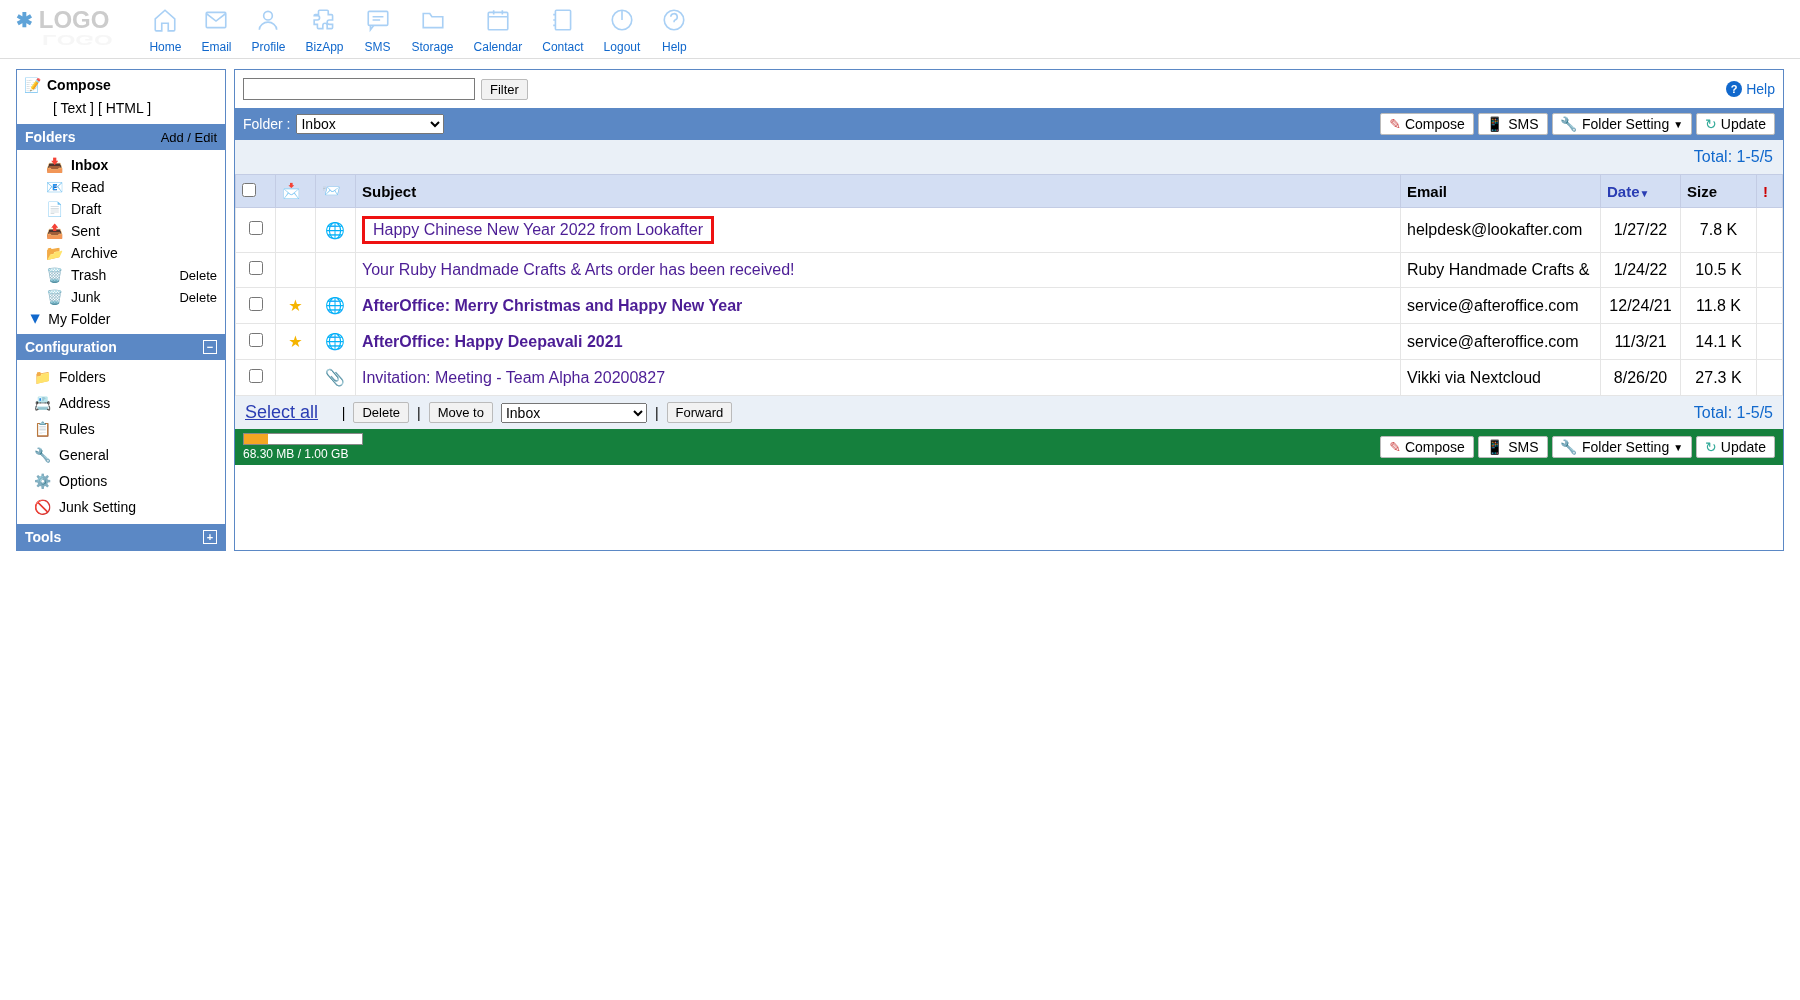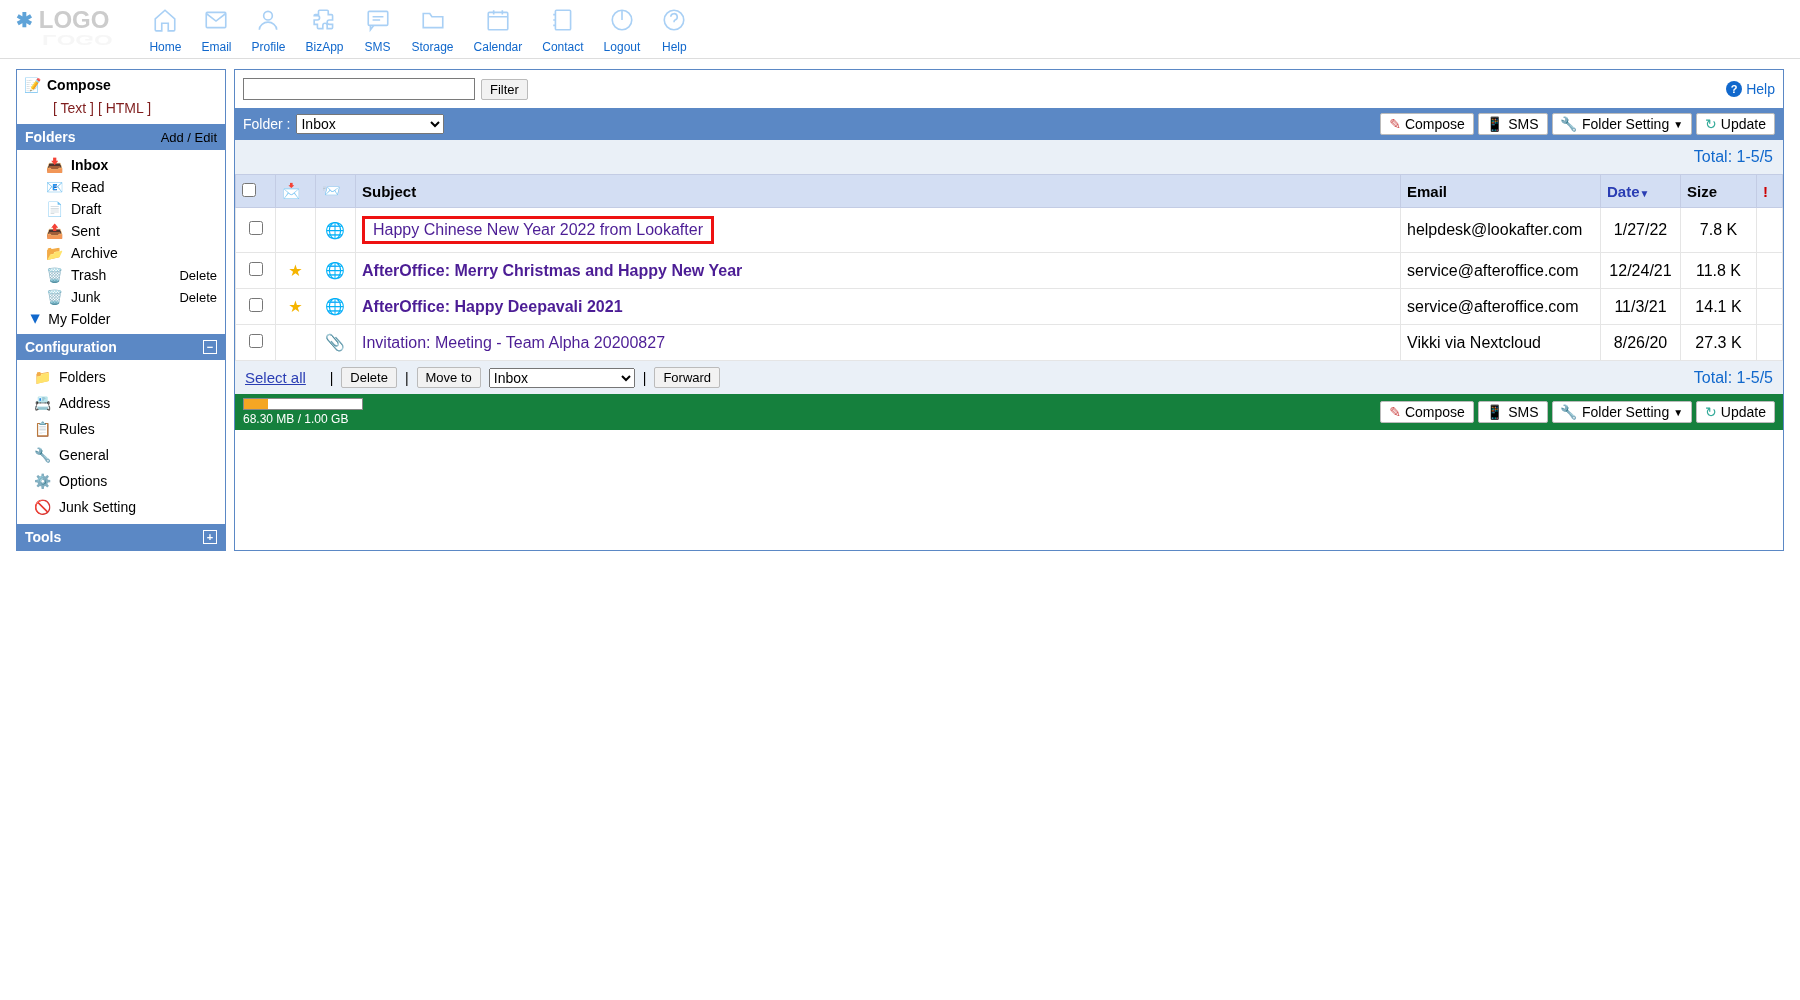--- a/index.html
+++ b/index.html
@@ -16,21 +16,21 @@
 .nav-icon { width: 28px; height: 28px; display: flex; align-items: center; justify-content: center; }
 .nav-icon svg { width: 26px; height: 26px; stroke: #a9d0f5; fill: none; stroke-width: 1.5; }
 
 .body { display: flex; padding: 10px 16px; gap: 8px; }
 
 .sidebar { width: 210px; border: 1px solid #5b88c5; font-size: 14px; }
 .sb-section-head { background: #5b88c5; color: #fff; padding: 5px 8px; font-weight: bold; display: flex; justify-content: space-between; align-items: center; }
 .sb-section-head .action { color: #000; font-weight: normal; font-size: 13px; cursor: pointer; }
 .sb-compose { padding: 7px 8px; display: flex; align-items: center; gap: 6px; font-weight: bold; }
 .sb-compose-sub { padding: 0 8px 8px 36px; font-size: 14px; }
-.sb-compose-sub a { color: #7f1d1d; text-decoration: none; cursor: pointer; }
+.sb-compose-sub a { color: #000000; text-decoration: none; cursor: pointer; }
 .sb-list { padding: 4px 0; }
 .sb-item { display: flex; align-items: center; padding: 3px 8px 3px 30px; gap: 8px; position: relative; }
 .sb-item .right { margin-left: auto; color: #000; cursor: pointer; font-size: 13px; }
 .sb-item.active { font-weight: bold; }
 .sb-ic { width: 16px; height: 16px; flex-shrink: 0; display: inline-flex; align-items: center; justify-content: center; }
 .sb-config-item { display: flex; align-items: center; gap: 8px; padding: 5px 8px 5px 18px; }
 .sb-toggle { width: 14px; height: 14px; border: 1px solid #fff; display: inline-flex; align-items: center; justify-content: center; color: #fff; font-size: 11px; line-height: 1;}
 
 .main { flex: 1; border: 1px solid #5b88c5; }
 .toolbar-top { display: flex; align-items: center; gap: 6px; padding: 8px; }
@@ -58,21 +58,21 @@
 .col-attach { width: 40px; }
 .col-email { width: 200px; }
 .col-date { width: 80px; text-align:center;}
 .col-size { width: 76px; text-align:center;}
 .col-pri { width: 26px; }
 .star { color: #f5b400; font-size: 16px; }
 .attach-ic { color: #888; }
 .highlight { border: 3px solid #e11; display: inline-block; padding: 2px 8px; }
 
 .actionbar { background: #eaf0f7; color: #000; display: flex; align-items: center; padding: 6px 10px; gap: 8px; }
-.actionbar .selectall { color: #2a3db3; text-decoration: underline; cursor: pointer; font-size: 15px;}
+.actionbar .selectall { color: #2a3db3; text-decoration: underline; cursor: pointer; font-size: 18px;}
 .actionbar select { font-size: 14px; width: 146px;}
 .actionbar .total { margin-left: auto; color: #1168cc; font-size: 16px; }
 
 .storagebar { background: #15803d; color: #fff; display: flex; align-items: center; padding: 4px 8px; }
 .storage-track { width: 120px; height: 12px; background: #fff; border: 1px solid #888; position: relative; }
 .storage-fill { height: 100%; background: #f5a623; width: 20%; }
 .storage-label { font-size: 12px; padding-top: 2px; }
 .storagebar .folderbar-right { margin-left: auto; }
 
 .filters { display: flex; gap: 24px; padding: 10px 8px; font-size: 16px; align-items:center;}
@@ -330,20 +330,30 @@
     </thead>
     <tbody id="mail-rows">
             <tr>
               <td class="center"><input type="checkbox" style=""></td>
               <td class="center"></td>
               <td class="center"><span class="attach-ic">🌐</span></td>
               <td><span class="highlight"><a class="subject">Happy Chinese New Year 2022 from Lookafter</a></span></td>
               <td>helpdesk@lookafter.com</td>
               <td class="center">1/27/22</td>
               <td class="center">7.8 K</td>
+              <td></td>
+            </tr>
+            <tr>
+              <td class="center"><input type="checkbox" style=""></td>
+              <td class="center"></td>
+              <td class="center"></td>
+              <td><a class="subject">Your Ruby Handmade Crafts &amp; Arts order has been received!</a></td>
+              <td>Ruby Handmade Crafts &amp;</td>
+              <td class="center">1/24/22</td>
+              <td class="center">10.5 K</td>
               <td></td>
             </tr>
             <tr class="bold">
               <td class="center"><input type="checkbox" style=""></td>
               <td class="center"><span class="star">★</span></td>
               <td class="center"><span class="attach-ic">🌐</span></td>
               <td><a class="subject">AfterOffice: Merry Christmas and Happy New Year</a></td>
               <td>service@afteroffice.com</td>
               <td class="center">12/24/21</td>
               <td class="center">11.8 K</td>

